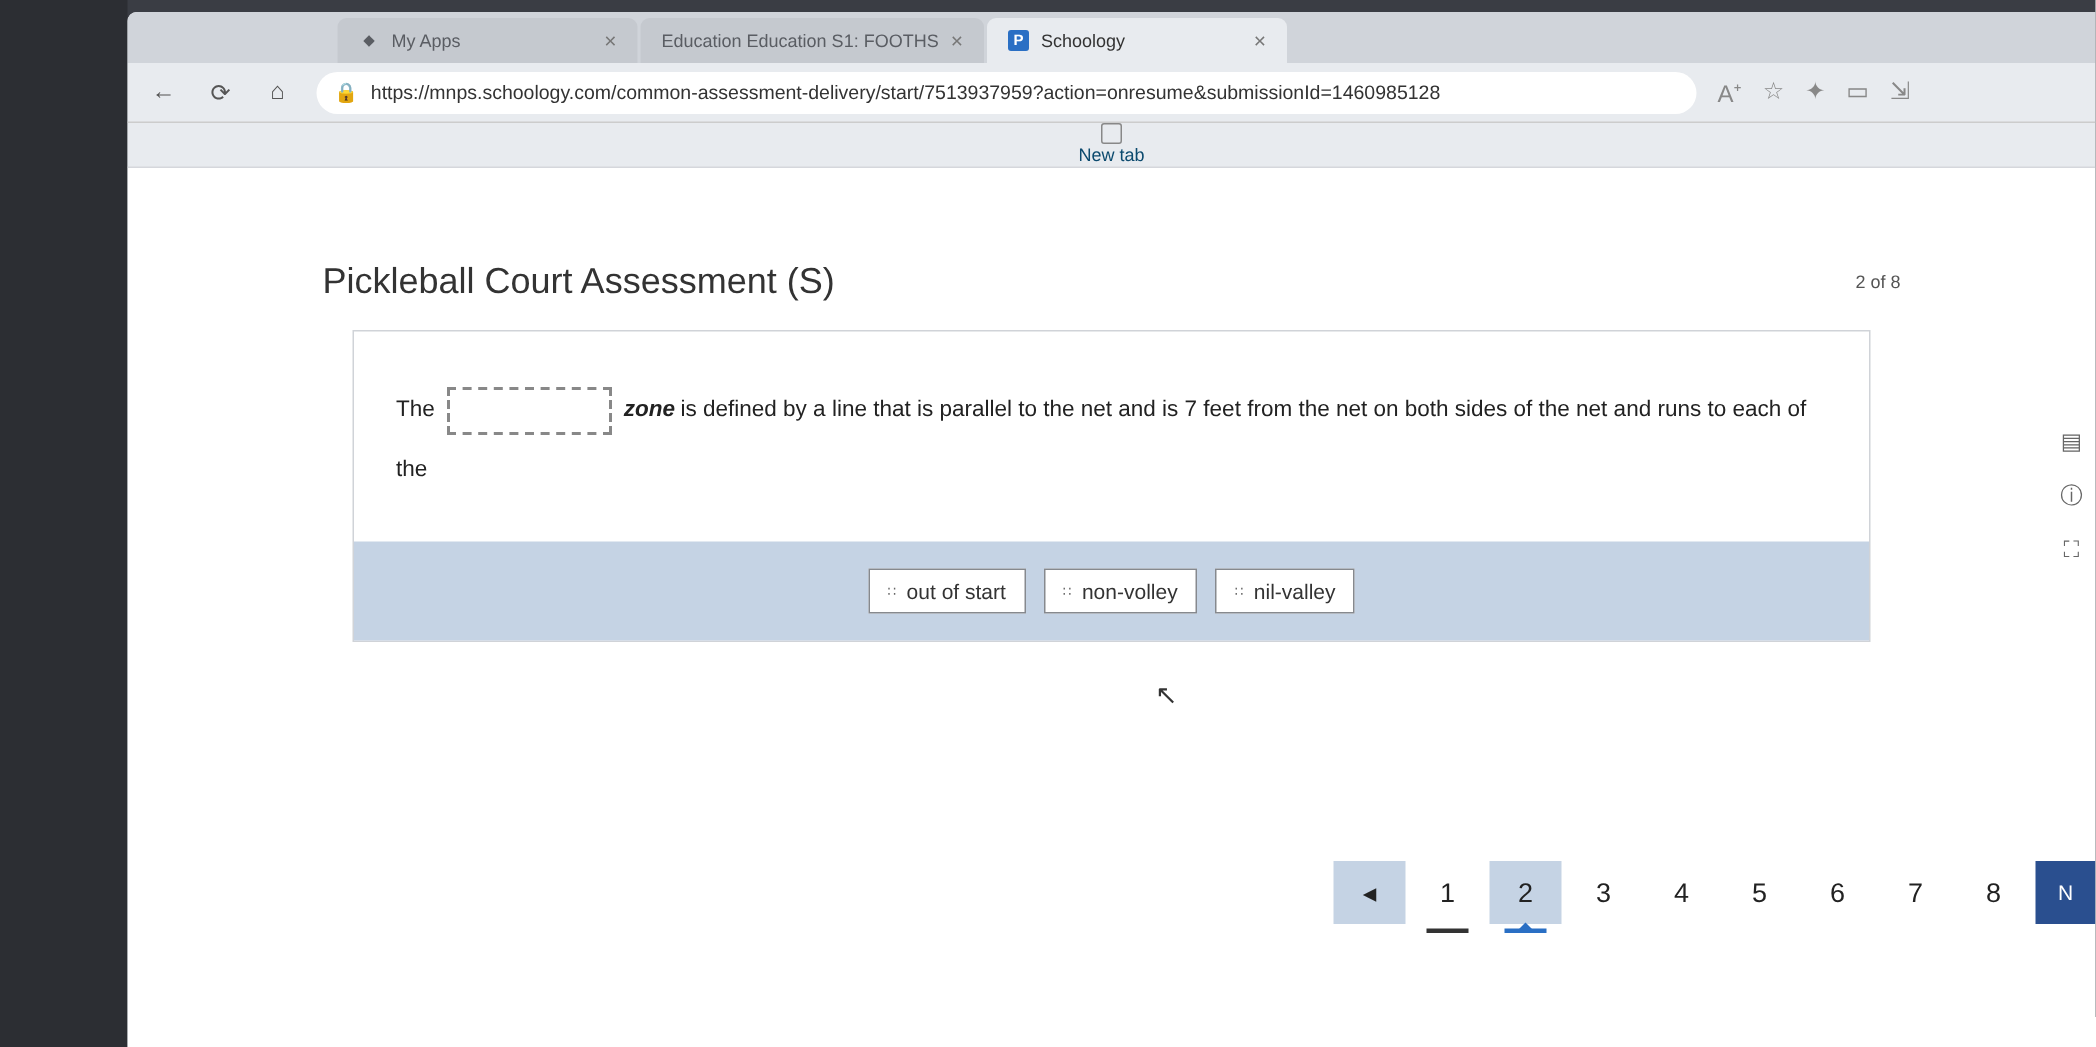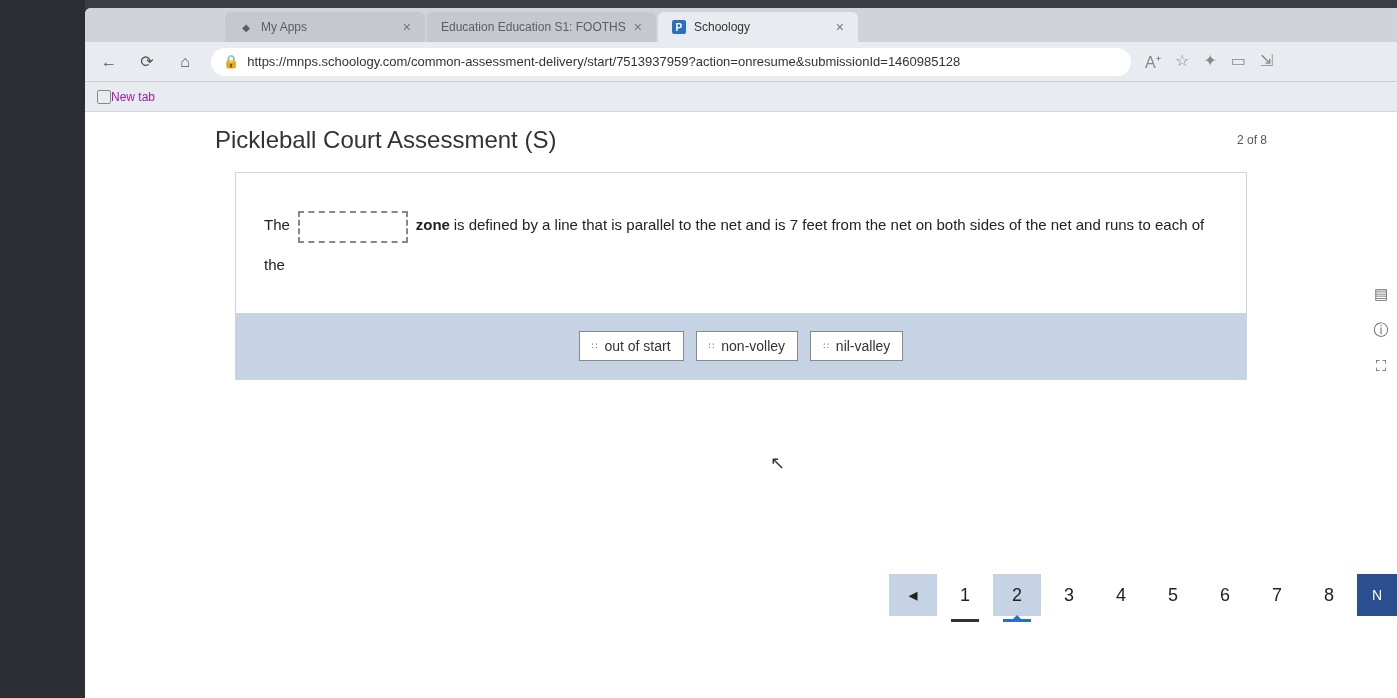--- a/index.html
+++ b/index.html
@@ -13,33 +13,33 @@
 .tab.active { background: #e8ebef; color: #333; }
 .tab-close { margin-left: auto; font-size: 14px; color: #777; cursor: pointer; }
 .tab-icon { width: 14px; height: 14px; display: inline-flex; align-items: center; justify-content: center; font-size: 10px; }
 
 .urlbar { height: 40px; background: #e8ebef; display: flex; align-items: center; padding: 0 12px; gap: 14px; border-bottom: 1px solid #ccc; }
 .urlbar .nav-icon { width: 24px; height: 24px; display: flex; align-items: center; justify-content: center; color: #555; cursor: pointer; }
 .url-field { flex: 1; height: 28px; background: #fff; border-radius: 14px; display: flex; align-items: center; padding: 0 12px; font-size: 13px; color: #333; max-width: 920px; }
 .url-field .lock { margin-right: 8px; color: #666; }
 .url-actions { display: flex; gap: 14px; color: #888; }
 
-.bookmarks { height: 30px; background: #e8ebef; display: flex; align-items: center; padding: 0 12px; gap: 0; font-size: 12px; color: #a21caf; border-bottom: 1px solid #d5d7dc; }
+.bookmarks { height: 30px; background: #e8ebef; display: flex; align-items: center; padding: 0 12px; gap: 0; font-size: 12px; color: #0c4a6e; border-bottom: 1px solid #d5d7dc; flex-direction: column; }
 .bm-icon { width: 14px; height: 14px; border: 1px solid #888; border-radius: 2px; }
 
 .content { position: absolute; top: 104px; left: 0; right: 0; bottom: 0; background: #fff; }
 
-.assessment-title { padding: 14px 130px 18px 130px; display: flex; justify-content: space-between; align-items: center; }
+.assessment-title { padding: 14px 130px 18px 130px; display: flex; justify-content: space-between; align-items: center; margin-top: 48px; }
 .assessment-title h1 { font-size: 24px; font-weight: normal; color: #333; }
 .progress { font-size: 12px; color: #555; }
 
 .question-box { margin: 0 150px 0 150px; border: 1px solid #d0d3d8; }
 .question-stem { padding: 32px 28px 28px 28px; font-size: 15px; color: #222; line-height: 2.6; font-family: Georgia, serif; }
 .blank { display: inline-block; width: 110px; height: 32px; border: 2px dashed #888; vertical-align: middle; margin: 0 4px; }
-.bold { font-weight: bold; }
+.bold { font-weight: bold; font-style: italic; }
 
 .options-row { background: #c5d3e4; padding: 18px 0; display: flex; justify-content: center; gap: 12px; }
 .option-chip { background: #fff; border: 1px solid #86898e; padding: 6px 12px; font-size: 14px; color: #333; display: flex; align-items: center; gap: 8px; cursor: grab; font-family: Arial, sans-serif; }
 .grip { color: #666; font-size: 9px; letter-spacing: -1px; line-height: 5px; }
 
 .cursor-arrow { position: absolute; left: 685px; top: 340px; font-size: 18px; color: #333; pointer-events: none; }
 
 .pager { position: absolute; bottom: 82px; right: 0; display: flex; align-items: center; gap: 4px; }
 .pager-btn { width: 48px; height: 42px; display: flex; align-items: center; justify-content: center; font-size: 18px; color: #222; cursor: pointer; position: relative; }
 .pager-btn.arrow { background: #c5d3e4; }

